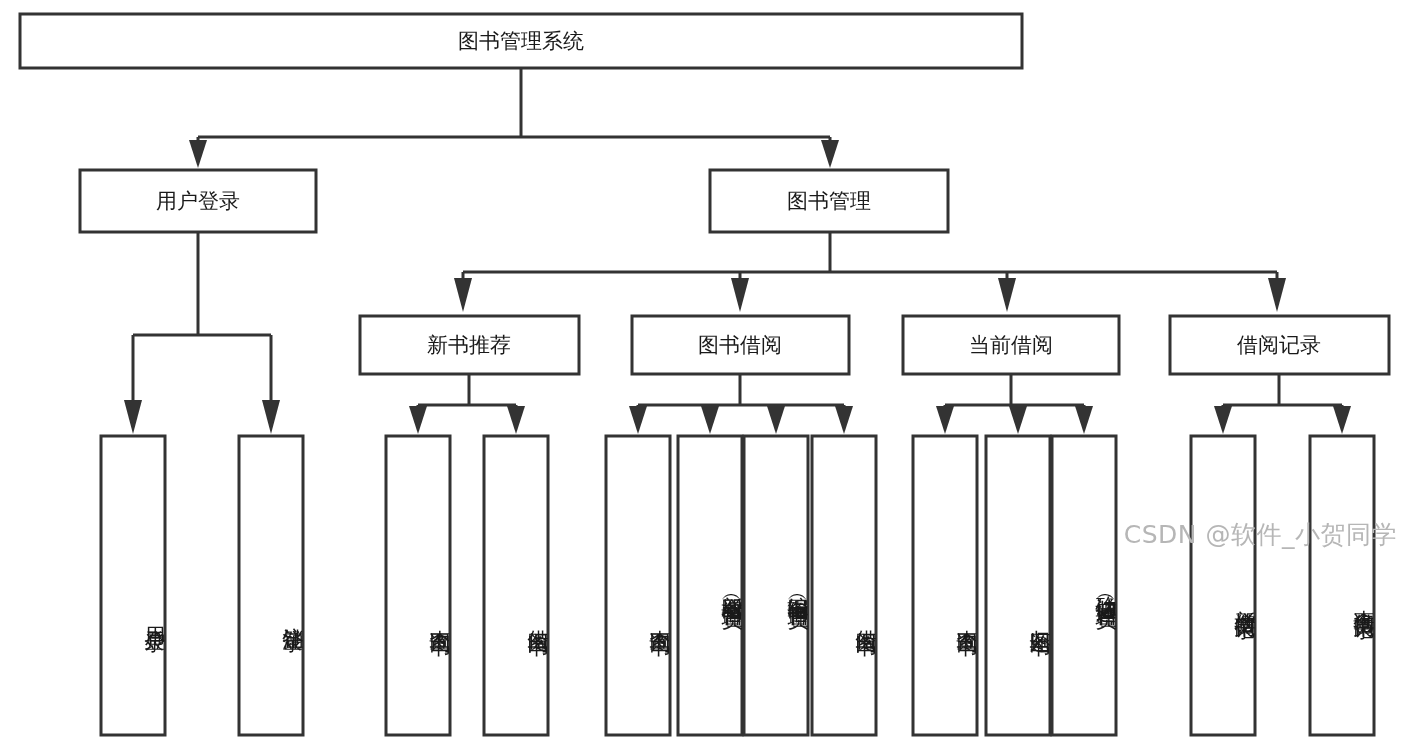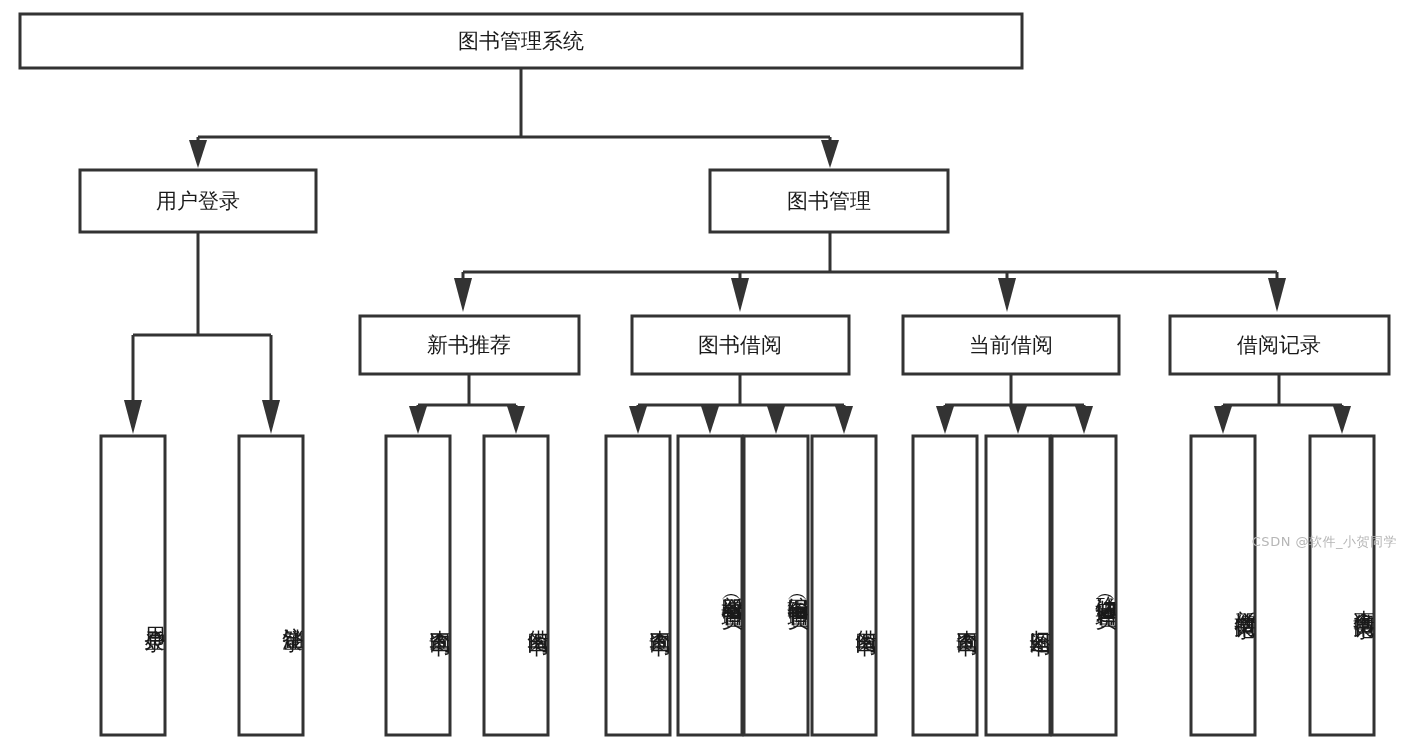--- a/index.html
+++ b/index.html
@@ -62,21 +62,21 @@
     align-items: flex-start;
     justify-content: center;
     white-space: nowrap;
     pointer-events: none;
   }
   .watermark {
     position: absolute;
     right: 8px;
     bottom: 4px;
     font-family: "DejaVu Sans", "Liberation Sans", sans-serif;
-    font-size: 13px;
+    font-size: 25px;
     color: #b6b6b6;
     letter-spacing: 0.5px;
     white-space: nowrap;
   }
 </style>
 </head>
 <body>
 
 <div id="diagram-root">
 

